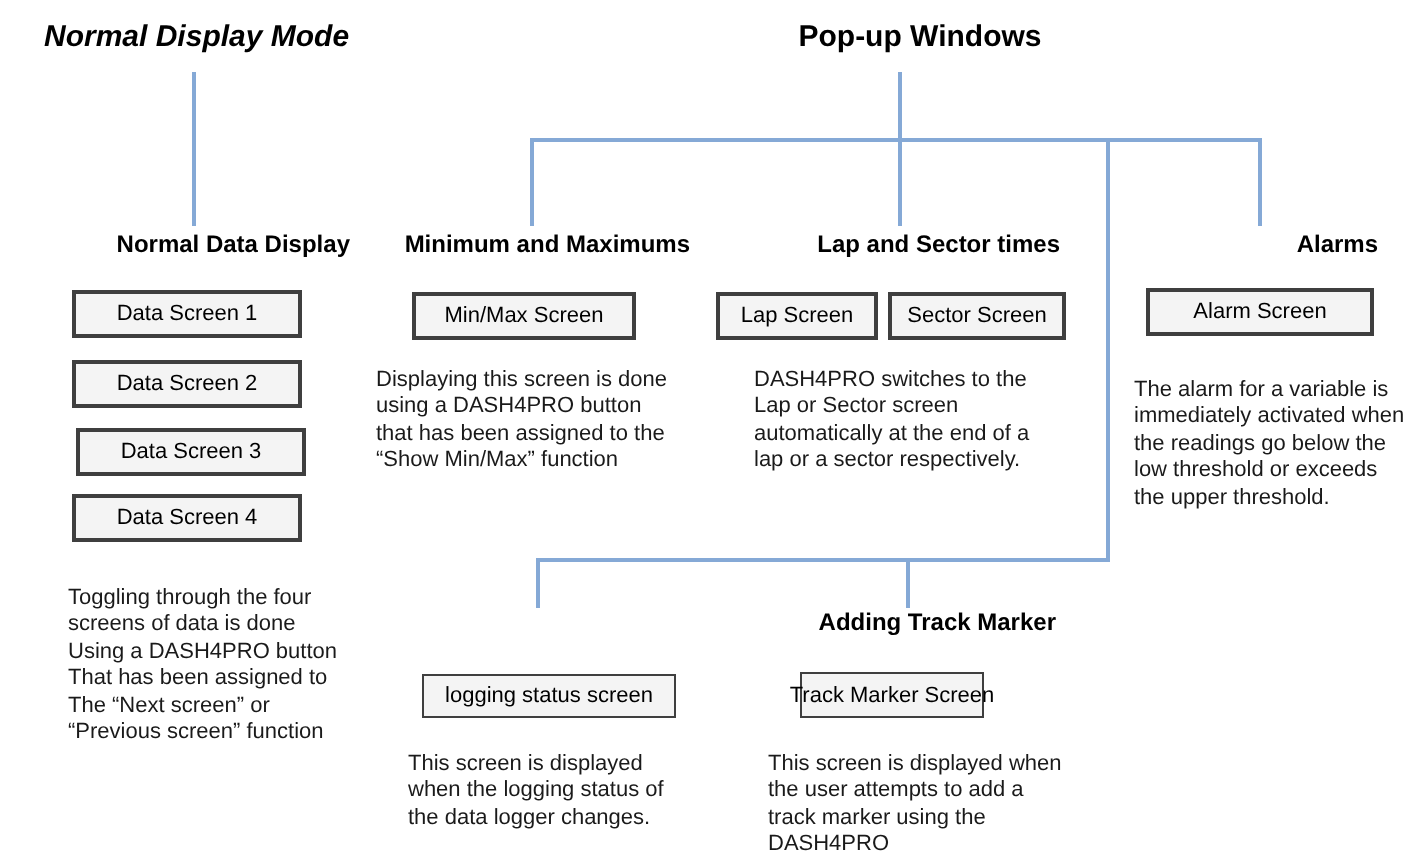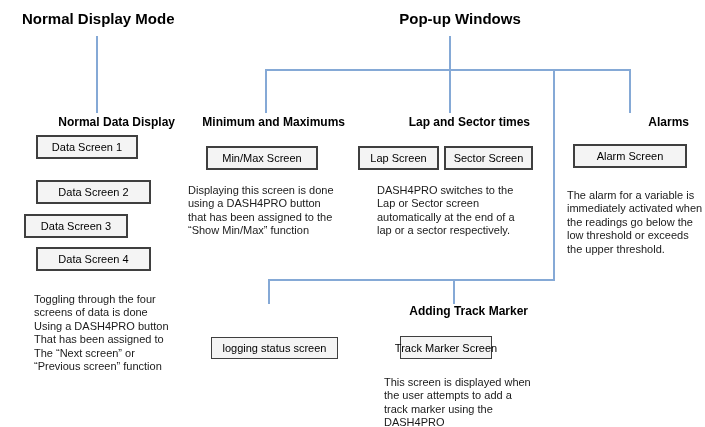--- a/index.html
+++ b/index.html
@@ -51,37 +51,37 @@
     background: #85a9d6;
   }
   .vline { width: 2px; }
   .hline { height: 2px; }
 </style>
 </head>
 <body>
 
 <div class="canvas">
 
-  <div class="main-title" style="left:22px; top:10px;">Normal Display Mode</div>
+  <div class="main-title" style="left:22px; top:10px;font-style:italic;">Normal Display Mode</div>
   <div class="main-title" style="left:385px; top:10px; width:150px; text-align:center;">Pop-up Windows</div>
 
   <div class="vline" style="left:96px;  top:36px; height:77px;"></div>
   <div class="vline" style="left:449px; top:36px; height:77px;"></div>
   <div class="hline" style="left:265px; top:69px; width:366px;"></div>
   <div class="vline" style="left:265px; top:69px; height:44px;"></div>
   <div class="vline" style="left:629px; top:69px; height:44px;"></div>
   <div class="vline" style="left:553px; top:69px; height:212px;"></div>
   <div class="hline" style="left:268px; top:279px; width:287px;"></div>
   <div class="vline" style="left:268px; top:279px; height:25px;"></div>
   <div class="vline" style="left:453px; top:279px; height:25px;"></div>
 
   <div class="section-heading" style="left:20px; top:115px; width:155px;">Normal Data Display</div>
-  <div class="screen-box" style="left:36px; top:135px; width:102px; height:24px;">Data Screen 1</div>
+  <div class="screen-box" style="left:36px; top:145px; width:115px; height:24px;">Data Screen 1</div>
   <div class="screen-box" style="left:36px; top:180px; width:115px; height:24px;">Data Screen 2</div>
-  <div class="screen-box" style="left:24px; top:214px; width:104px; height:24px;">Data Screen 3</div>
+  <div class="screen-box" style="left:38px; top:214px; width:115px; height:24px;">Data Screen 3</div>
   <div class="screen-box" style="left:36px; top:247px; width:115px; height:24px;">Data Screen 4</div>
   <div class="desc" style="left:34px; top:293px; width:165px;">Toggling through the four
 screens of data is done
 Using a DASH4PRO button
 That has been assigned to
 The “Next screen” or
 “Previous screen” function</div>
 
   <div class="section-heading" style="left:185px; top:115px; width:160px;">Minimum and Maximums</div>
   <div class="screen-box" style="left:206px; top:146px; width:112px; height:24px;">Min/Max Screen</div>
@@ -100,20 +100,23 @@
 
   <div class="section-heading" style="left:569px; top:115px; width:120px;">Alarms</div>
   <div class="screen-box" style="left:573px; top:144px; width:114px; height:24px;">Alarm Screen</div>
   <div class="desc" style="left:567px; top:189px; width:145px;">The alarm for a variable is
 immediately activated when
 the readings go below the
 low threshold or exceeds
 the upper threshold.</div>
 
   <div class="screen-box" style="left:211px; top:337px; width:127px; height:22px; border-width:1.5px;">logging status screen</div>
+  <div class="desc" style="left:204px; top:376px; width:160px;">This screen is displayed
+when the logging status of
+the data logger changes.</div>
 
   <div class="section-heading" style="left:378px; top:304px; width:150px;">Adding Track Marker</div>
   <div class="screen-box" style="left:400px; top:336px; width:92px; height:23px; border-width:1.5px;">Track Marker Screen</div>
   <div class="desc" style="left:384px; top:376px; width:170px;">This screen is displayed when
 the user attempts to add a
 track marker using the
 DASH4PRO</div>
 
 </div>
 

